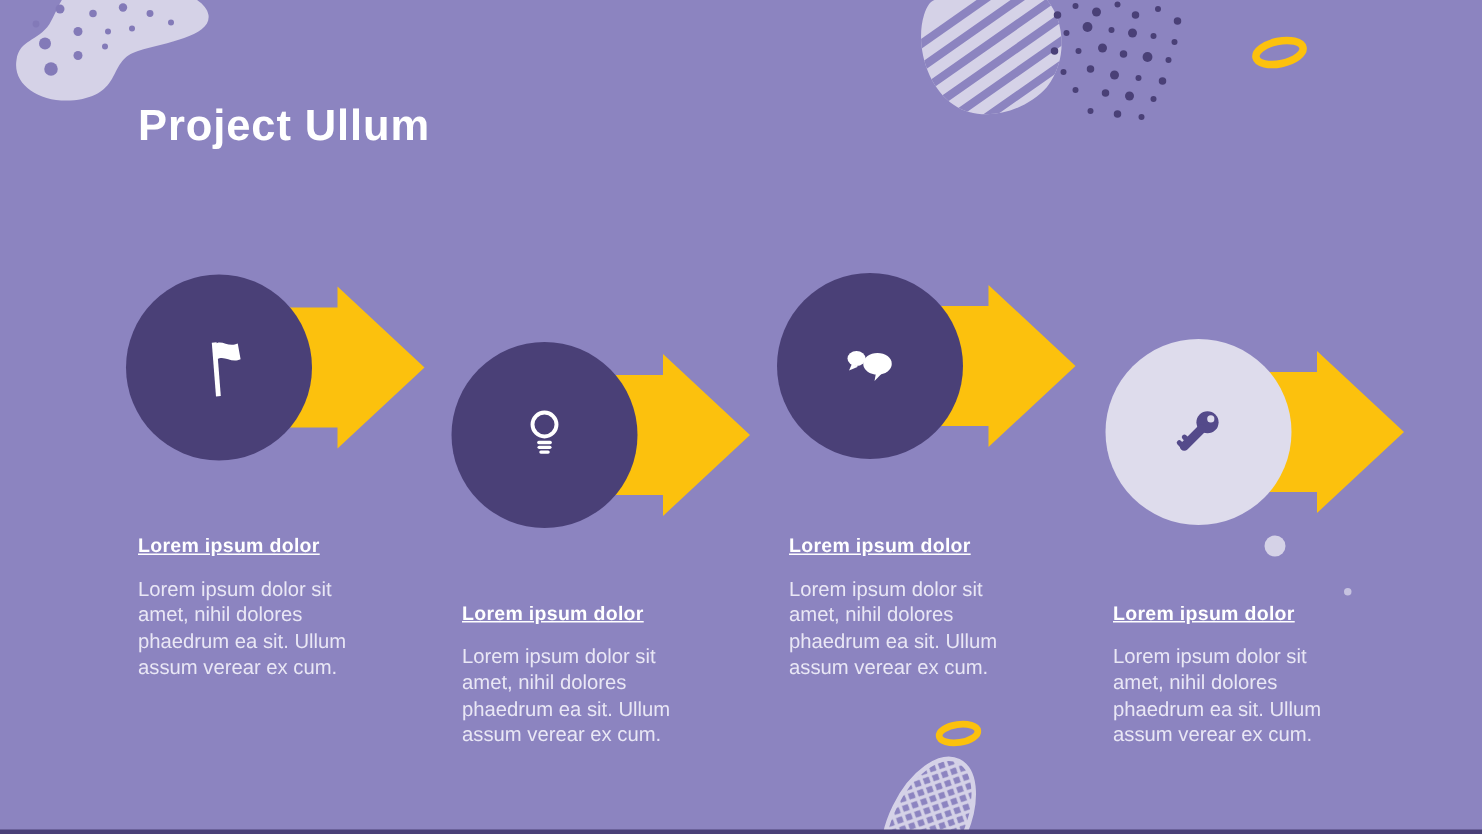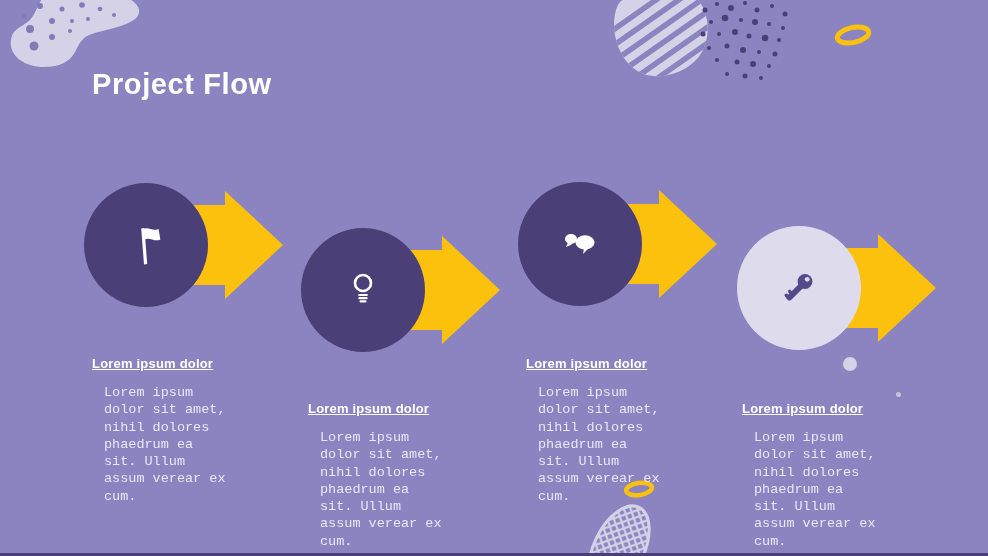--- a/index.html
+++ b/index.html
@@ -21,23 +21,22 @@
   .circle.dark{background:var(--dark-circle,#4a4077);}
   .circle.light{background:var(--light-circle,#dedcec);}
   .arrow{position:absolute;z-index:1;}
   .arrow polygon{fill:var(--arrow,#fcc10d);}
   .textblock{position:absolute;width:150px;z-index:3;}
   .textblock h3{
     margin:0 0 13px 0;font-size:13px;font-weight:700;
     color:var(--title,#ffffff);letter-spacing:.2px;text-decoration:underline;
   }
   .textblock p{
-    margin:12px;font-size:13.5px;line-height:1.28;
+    margin:0;font-size:13.5px;line-height:1.28;
     color:var(--body-text,#e9e7f5);
-    font-family:Liberation Mono, monospace;
   }
   .bottom-bar{
     position:absolute;left:0;bottom:0;width:988px;height:3px;
     background:var(--bottom-bar,#4a4077);z-index:4;
   }
   .dot-circle{position:absolute;border-radius:50%;background:var(--decoration-light,#d5d2e7);}
   svg{display:block;}
 </style>
 </head>
 <body>
@@ -132,21 +131,21 @@
       </pattern>
     </defs>
     <g transform="rotate(26 45 20)">
       <ellipse cx="45" cy="52" rx="25" ry="46" fill="url(#hatch)" stroke="var(--decoration-light,#d5d2e7)" stroke-width="3"></ellipse>
     </g>
   </svg>
 
   <div class="dot-circle" style="left:843px;top:357px;width:14px;height:14px"></div>
   <div class="dot-circle" style="left:896px;top:392px;width:5px;height:5px;opacity:.8"></div>
 
-  <h1 class="page-title">Project Flow</h1>
+  <h1 class="page-title">Project Ullum</h1>
 
   <svg class="arrow" style="left:164px;top:189px" width="120" height="112" viewBox="0 0 120 112">
     <polygon points="0,16 61,16 61,2 119,56 61,110 61,96 0,96"></polygon>
   </svg>
   <div class="circle dark" style="left:84px;top:183px">
     <svg width="38" height="44" viewBox="0 0 38 44">
       <path d="M14.2,5.5 L17.4,5.1 L20.2,41 L17,41.4 Z" fill="#fff"></path>
       <path d="M16,6.5 C21,3 25,9 31.5,6 L33.4,16.5 C27,19.5 23,13.5 17.6,16.5 Z" fill="#fff"></path>
     </svg>
   </div>

